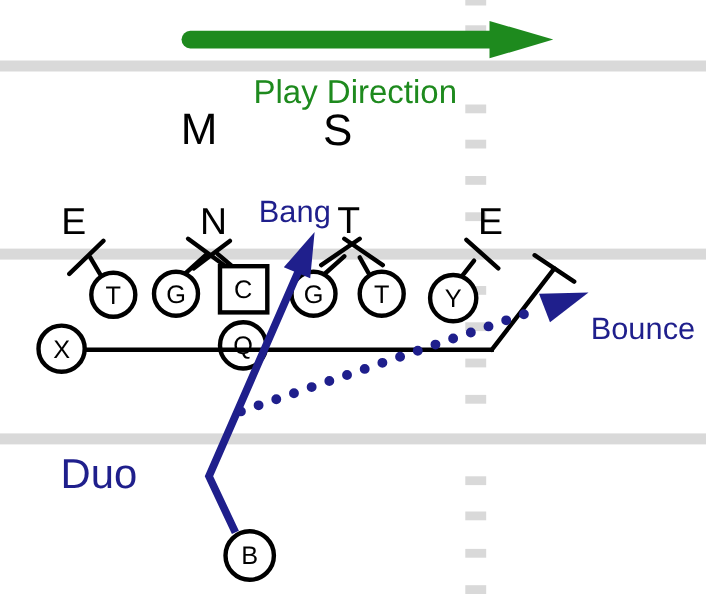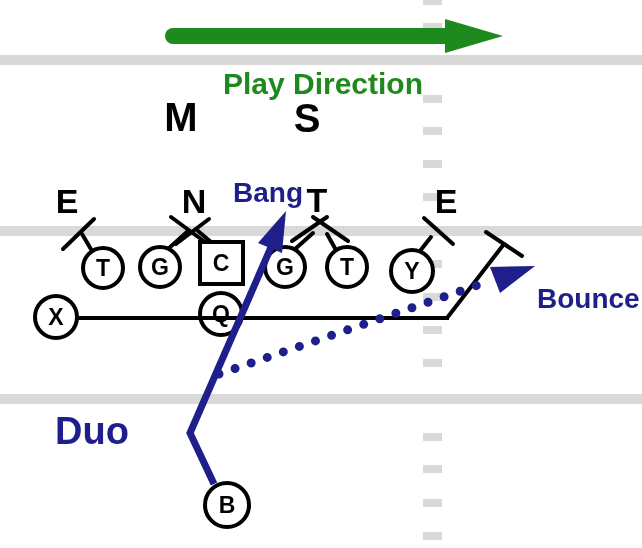--- a/index.html
+++ b/index.html
@@ -3,21 +3,21 @@
 <meta charset="utf-8">
 <style>
   :root{
     --green:#1e8a1e;
     --navy:#1f1f8c;
     --gray:#d9d9d9;
     --black:#000000;
   }
   html,body{margin:0;padding:0;background:#ffffff;}
   .stage{position:relative;width:642px;height:548px;background:#fff;overflow:hidden;
-         font-family:"Liberation Sans","DejaVu Sans",sans-serif;font-weight:bold;}
+         font-family:"Liberation Sans","DejaVu Sans",sans-serif;}
   svg{display:block}
   text{font-family:"Liberation Sans","DejaVu Sans",sans-serif;}
   .gray-fill{fill:var(--gray);}
   .green-fill{fill:var(--green);}
   .green-stroke{stroke:var(--green);}
   .navy-fill{fill:var(--navy);}
   .navy-stroke{stroke:var(--navy);}
   .black-stroke{stroke:var(--black);fill:none;}
   .white-shape{fill:#ffffff;stroke:var(--black);stroke-width:4;}
   .black-text{fill:var(--black);}

